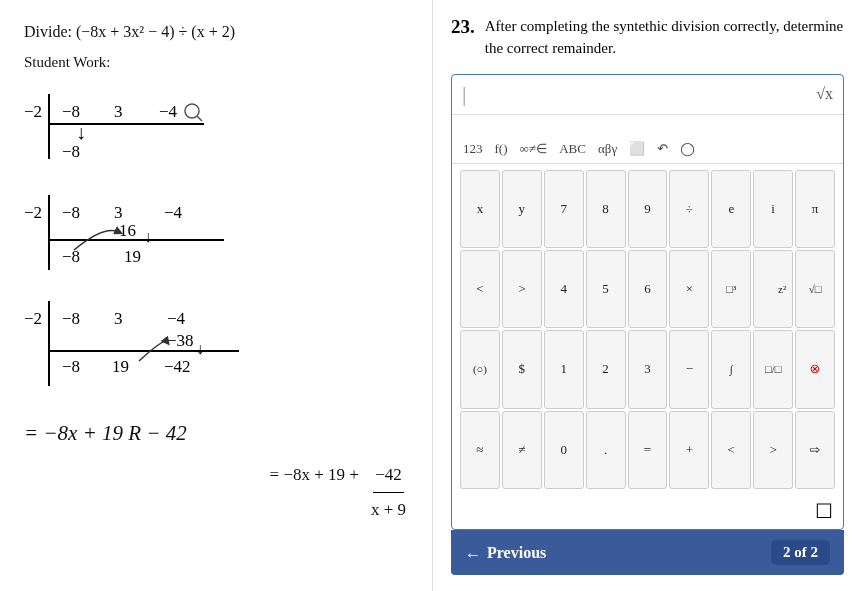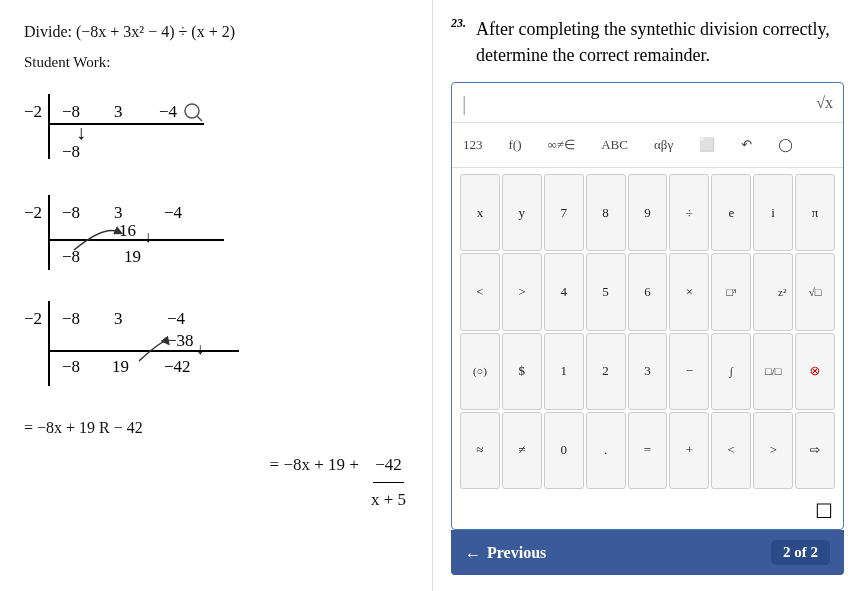--- a/index.html
+++ b/index.html
@@ -60,26 +60,25 @@
 
     .question-header {
       display: flex;
       gap: 10px;
       margin-bottom: 14px;
       font-size: 15px;
     }
 
     .question-num {
       font-weight: bold;
-      font-size: 12px;
-      font-style: italic;
+      font-size: 19px;
     }
 
     .question-text {
-      font-size: 18px;
+      font-size: 15px;
       line-height: 1.45;
     }
 
     
     .answer-box {
       border: 1.5px solid #4a7ab5;
       border-radius: 4px;
       background: #fff;
       flex: 1;
       display: flex;
@@ -101,26 +100,27 @@
       color: #333;
     }
 
     .sqrt-btn {
       font-size: 16px;
       color: #555;
     }
 
     .toolbar-row {
       display: flex;
-      gap: 20px;
-      padding: 12px 8px;
+      gap: 6px;
+      padding: 4px 8px;
       border-bottom: 1px solid #ddd;
       font-size: 13px;
       color: #444;
       align-items: center;
+      margin-top: 20px;
     }
 
     .toolbar-item {
       cursor: pointer;
       padding: 2px 3px;
       border-radius: 2px;
     }
 
     
     .keypad {
@@ -274,28 +274,28 @@
         </defs>
 
         <text x="172" y="58" font-size="16" font-family="Times New Roman">↓</text>
 
         <text x="38" y="76" font-size="17" font-family="Times New Roman">−8</text>
         <text x="88" y="76" font-size="17" font-family="Times New Roman">19</text>
         <text x="140" y="76" font-size="17" font-family="Times New Roman">−42</text>
       </svg>
     </div>
 
-    <div class="step-row" style="font-size:16px;">
+    <div class="step-row" style="font-size:21px;font-style:italic;">
       <span>= −8x + 19 R − 42</span>
     </div>
     <div class="step-row" style="font-size:17px; margin-top:4px;justify-content:flex-end;">
       <span>= −8x + 19 +</span>
       <span class="fraction" style="margin-left:4px;">
         <span class="fraction-num">−42</span>
-        <span class="fraction-den">x + 5</span>
+        <span class="fraction-den">x + 9</span>
       </span>
     </div>
   </div>
 </div>
 
 <div class="right-panel">
   <div class="question-header">
     <span class="question-num">23.</span>
     <span class="question-text">After completing the syntethic division correctly, determine the correct remainder.</span>
   </div>

